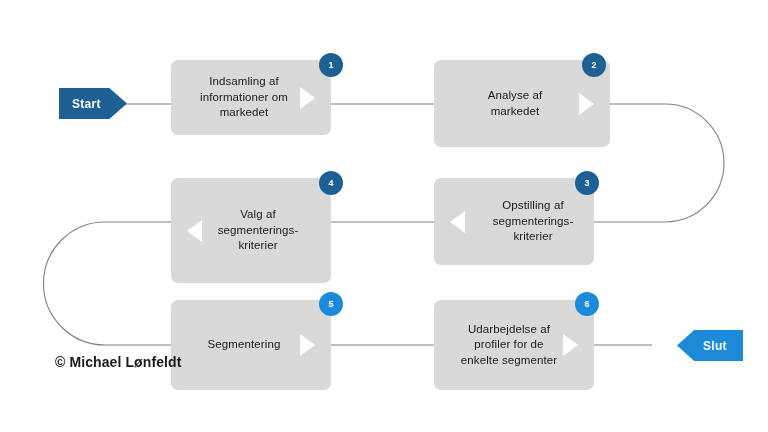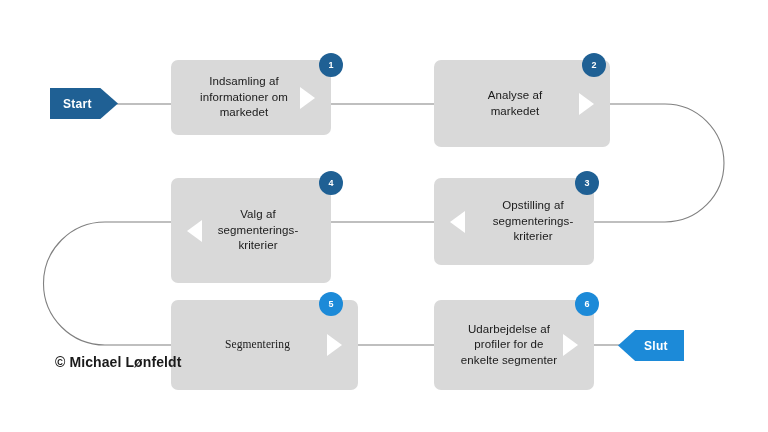--- a/index.html
+++ b/index.html
@@ -97,20 +97,21 @@
     font-size: 12px;
     font-weight: bold;
     letter-spacing: 0.3px;
   }
   .endcap.start {
     width: 68px;
     background: #1f6094;
     clip-path: polygon(0 0, 74% 0, 100% 50%, 74% 100%, 0 100%);
     padding-left: 13px;
     box-sizing: border-box;
+    margin-left: 9px;
   }
   .endcap.slut {
     width: 66px;
     background: #1c8ad8;
     clip-path: polygon(26% 0, 100% 0, 100% 100%, 26% 100%, 0 50%);
     padding-left: 26px;
     box-sizing: border-box;
   }
   
   .credit {
@@ -182,37 +183,37 @@
   <div class="pbox" style="left:434px; top:178px; width:160px; height:87px;">
     <span class="pbox-label" style="margin-left:23px;padding-left:15px;">Opstilling af
 segmenterings-
 kriterier</span>
     <span class="tri left"></span>
   </div>
   <div class="badge dark" style="left:575px; top:171px;">
     <span>3</span>
   </div>
 
-  <div class="pbox" style="left:171px; top:300px; width:187px; height:90px;font-family:Liberation Serif, serif;">
+  <div class="pbox" style="left:171px; top:300px; width:160px; height:90px;">
     <span class="pbox-label">Segmentering</span>
     <span class="tri right"></span>
   </div>
   <div class="badge light" style="left:319px; top:292px;">
     <span>5</span>
   </div>
 
   <div class="pbox wide" style="left:434px; top:300px; width:160px; height:90px;">
     <span class="pbox-label">Udarbejdelse af
 profiler for de
 enkelte segmenter</span>
     <span class="tri right"></span>
   </div>
   <div class="badge light" style="left:575px; top:292px;">
     <span>6</span>
   </div>
 
-  <div class="endcap slut" style="left:618px; top:330px;">
+  <div class="endcap slut" style="left:677px; top:330px;">
     <span>Slut</span>
   </div>
 
   <div class="credit" style="left:55px; top:354px;">© Michael Lønfeldt</div>
 
 </div>
 
 </body></html>

